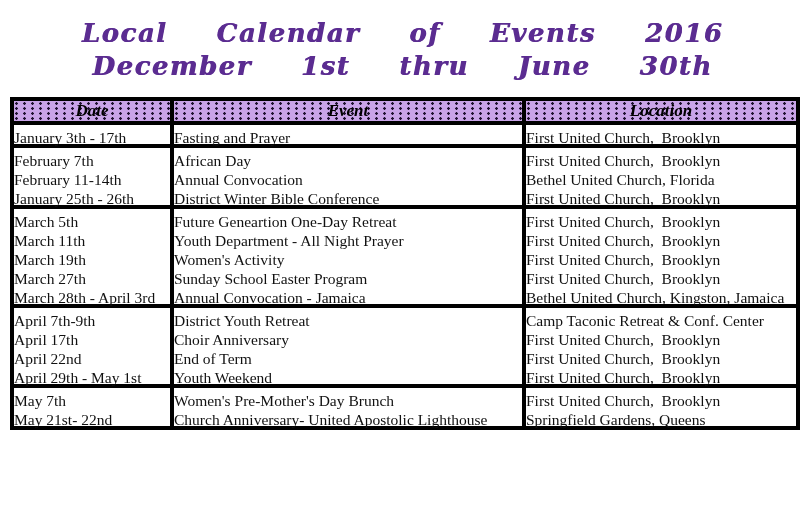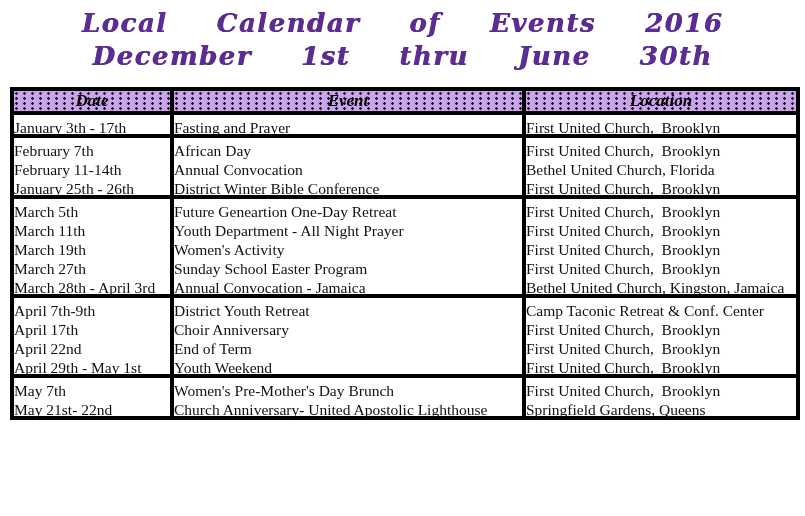--- a/index.html
+++ b/index.html
@@ -10,21 +10,21 @@
     --text-color:#111111;
   }
   *{box-sizing:border-box;}
   html,body{margin:0;padding:0;}
   body{
     width:805px;height:516px;overflow:hidden;background:#ffffff;
     font-family:"Liberation Serif", serif;color:var(--text-color);
   }
   .title-wrap{
     text-align:center;
-    padding-top:7px;
+    padding-top:17px;
   }
   .title-line{
     font-family:"DejaVu Serif", serif;
     font-weight:bold;
     font-style:italic;
     font-size:26px;
     line-height:33px;
     letter-spacing:1.5px;
     word-spacing:14px;
     color:var(--title-color);

